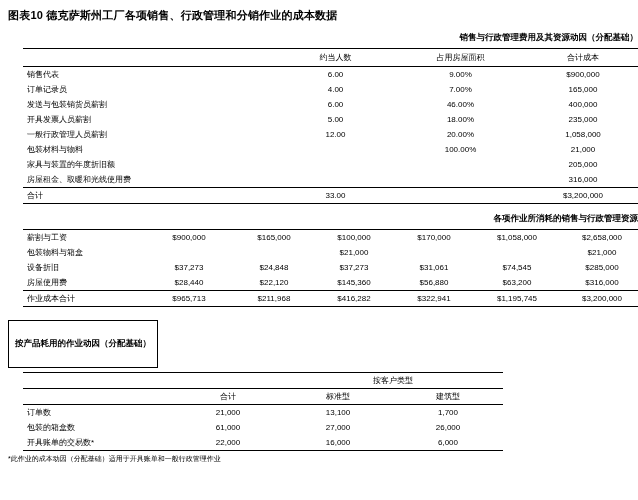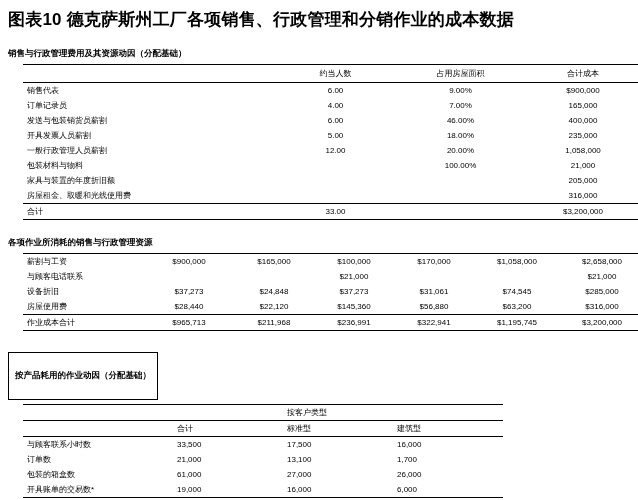--- a/index.html
+++ b/index.html
@@ -16,29 +16,30 @@
     overflow: hidden;
   }
   .page {
     position: relative;
     width: 638px;
     height: 500px;
     padding: 0;
     box-sizing: border-box;
   }
   .fig-title {
-    font-size: 17px;
+    font-size: 11px;
     font-weight: bold;
     margin: 8px 0 0 8px;
     letter-spacing: 0.2px;
   }
   .section-title {
     font-size: 8.5px;
     font-weight: bold;
-    margin: 17px 0 4px 8px;
+    margin: 9px 0 4px 8px;
+    text-align: right;
   }
   .section-title.boxed {
     display: inline-block;
     border: 1px solid #000;
     padding: 17px 6px;
     margin-left: 8px;
     font-size: 8.5px;
     font-weight: bold;
   }
   table {
@@ -95,21 +96,21 @@
   .t2 tr.total td {
     border-top: 1px solid #000;
   }
   
   .t3 {
     border-top: 1.5px solid #000;
     border-bottom: 1.5px solid #000;
     width: 480px;
   }
   .t3 td {
-    text-align: left;
+    text-align: center;
   }
   .t3 td.lbl {
     text-align: left;
   }
   .t3 .grp td {
     border-bottom: 1px solid #000;
     padding-bottom: 2px;
   }
   .t3 .hdr2 td {
     border-bottom: 1px solid #000;
@@ -217,21 +218,21 @@
       <tr>
         <td class="lbl">薪割与工资</td>
         <td class="num">$900,000</td>
         <td class="num">$165,000</td>
         <td class="num">$100,000</td>
         <td class="num">$170,000</td>
         <td class="num">$1,058,000</td>
         <td class="num">$2,658,000</td>
       </tr>
       <tr>
-        <td class="lbl">与顾客电话联系</td>
+        <td class="lbl">包装物料与箱盒</td>
         <td class="num"></td>
         <td class="num"></td>
         <td class="num">$21,000</td>
         <td class="num"></td>
         <td class="num"></td>
         <td class="num">$21,000</td>
       </tr>
       <tr>
         <td class="lbl">设备折旧</td>
         <td class="num">$37,273</td>
@@ -247,21 +248,21 @@
         <td class="num">$22,120</td>
         <td class="num">$145,360</td>
         <td class="num">$56,880</td>
         <td class="num">$63,200</td>
         <td class="num">$316,000</td>
       </tr>
       <tr class="total">
         <td class="lbl">作业成本合计</td>
         <td class="num">$965,713</td>
         <td class="num">$211,968</td>
-        <td class="num">$236,991</td>
+        <td class="num">$416,282</td>
         <td class="num">$322,941</td>
         <td class="num">$1,195,745</td>
         <td class="num">$3,200,000</td>
       </tr>
     </tbody>
   </table>
 
   <div class="spacer-sm"></div>
   <div class="section-title boxed">按产品耗用的作业动因（分配基础）</div>
 
@@ -278,40 +279,34 @@
         <td></td>
         <td colspan="2">按客户类型</td>
       </tr>
       <tr class="hdr2">
         <td></td>
         <td>合计</td>
         <td>标准型</td>
         <td>建筑型</td>
       </tr>
       <tr>
-        <td class="lbl">与顾客联系小时数</td>
-        <td>33,500</td>
-        <td>17,500</td>
-        <td>16,000</td>
-      </tr>
-      <tr>
         <td class="lbl">订单数</td>
         <td>21,000</td>
         <td>13,100</td>
         <td>1,700</td>
       </tr>
       <tr>
         <td class="lbl">包装的箱盒数</td>
         <td>61,000</td>
         <td>27,000</td>
         <td>26,000</td>
       </tr>
       <tr>
         <td class="lbl">开具账单的交易数*</td>
-        <td>19,000</td>
+        <td>22,000</td>
         <td>16,000</td>
         <td>6,000</td>
       </tr>
     </tbody>
   </table>
 
   <div class="footnote">*此作业的成本动因（分配基础）适用于开具账单和一般行政管理作业</div>
 
 </div>
 

